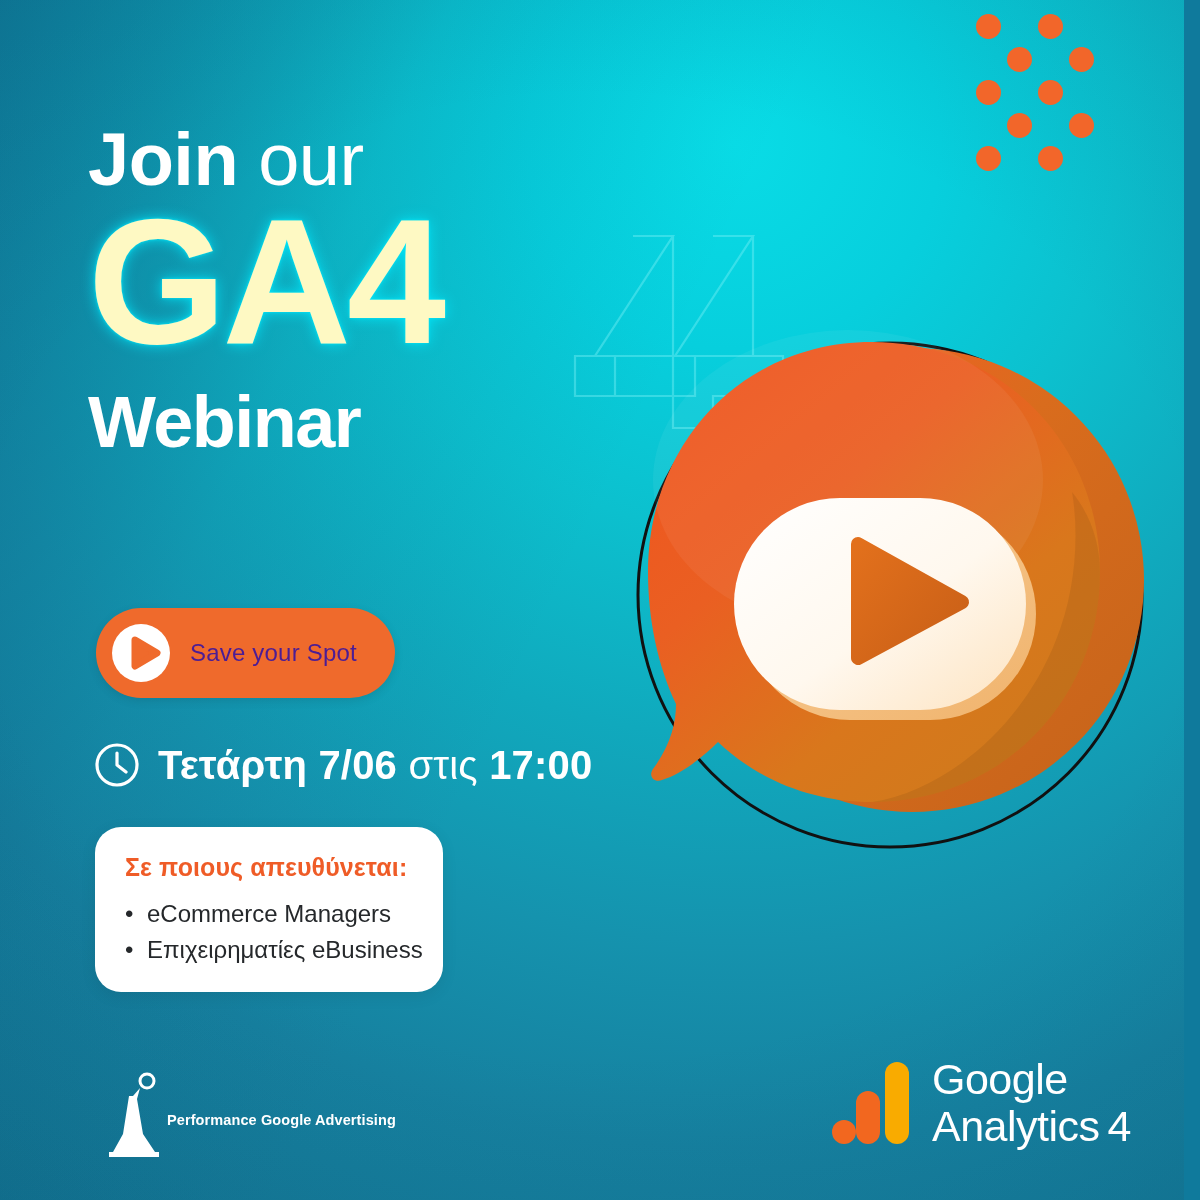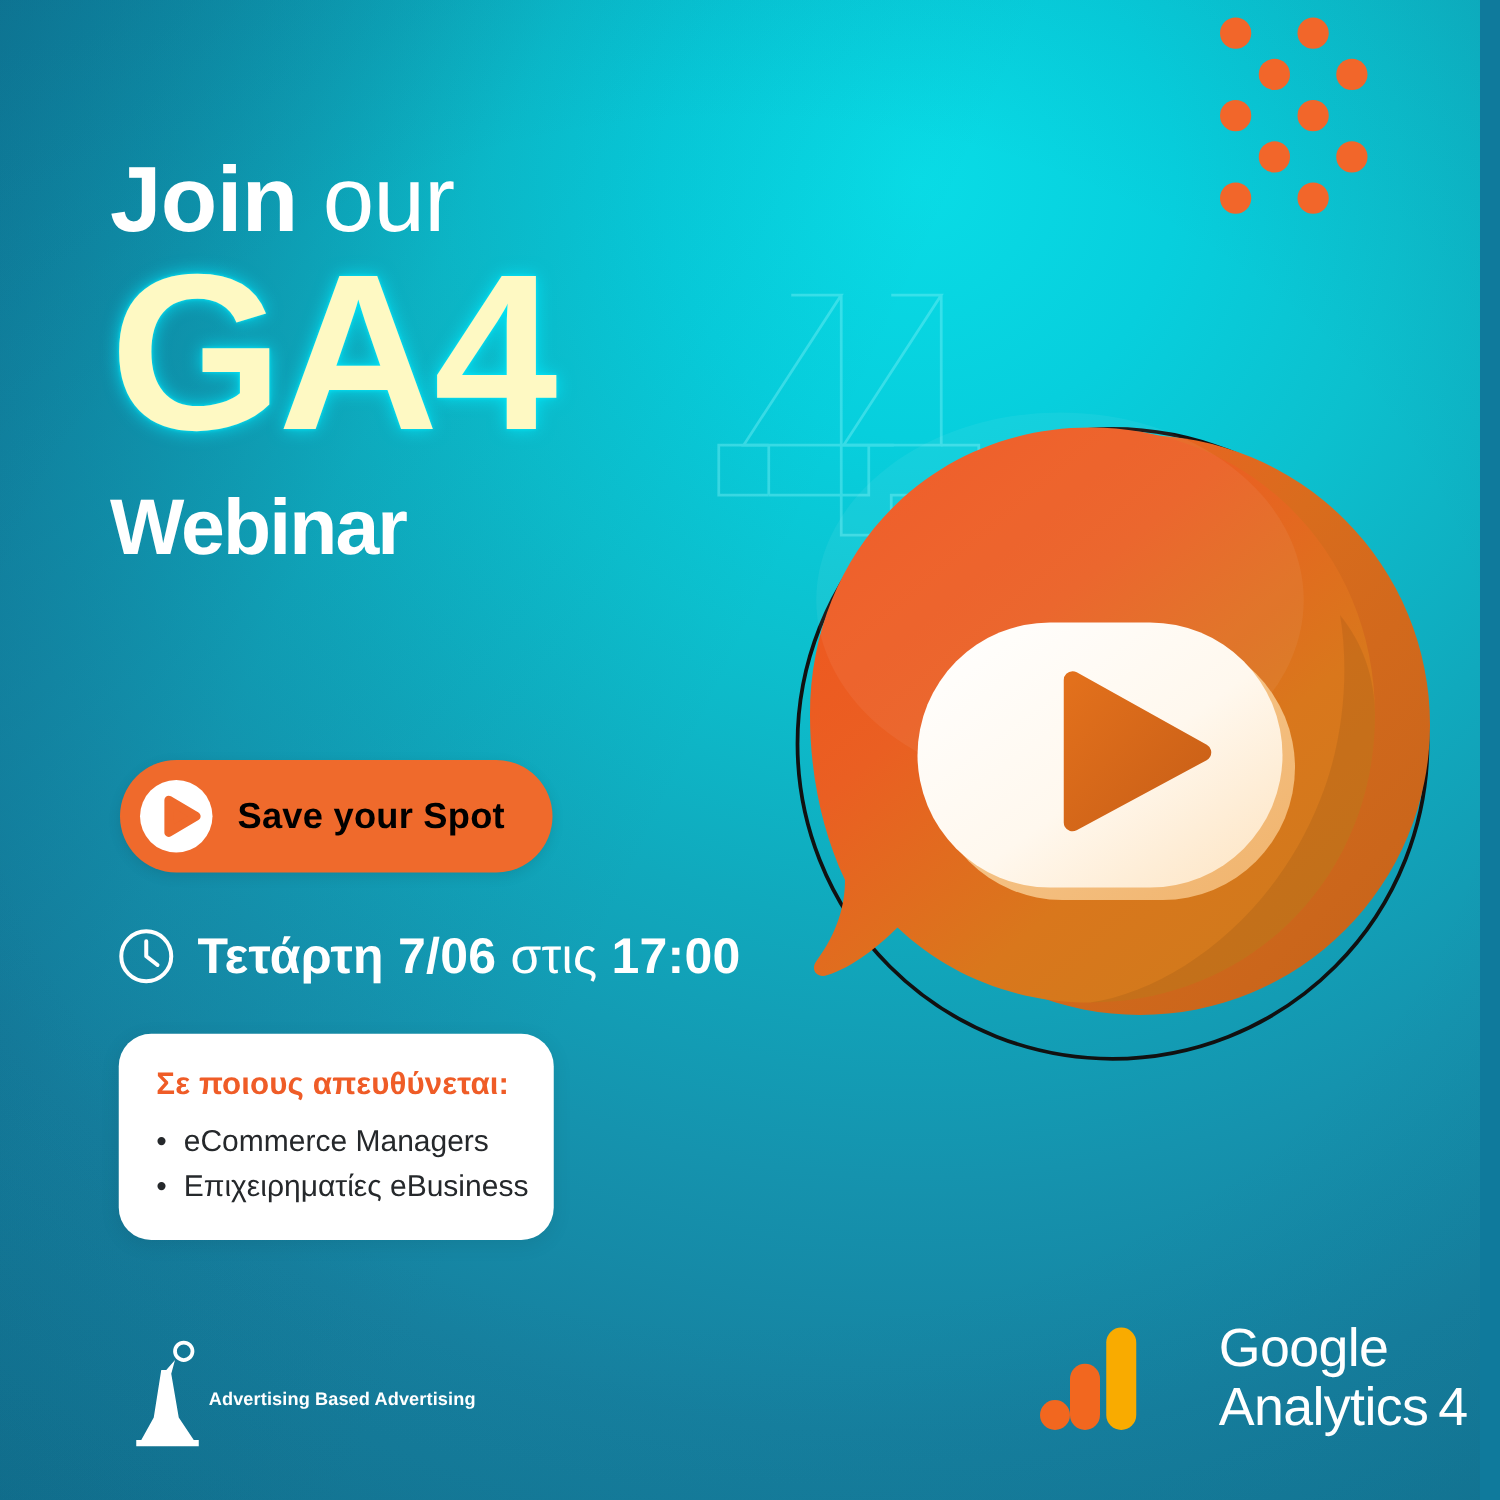--- a/index.html
+++ b/index.html
@@ -80,21 +80,21 @@
     font-weight: 800;
     color: #fef9c3;
     letter-spacing: -4px;
     margin-top: -6px;
     text-shadow:
       0 0 14px rgba(0, 235, 255, 0.85),
       0 0 3px rgba(0, 235, 255, 0.9);
     white-space: nowrap;
   }
   .line-webinar {
-    font-size: 63px;
+    font-size: 72px;
     line-height: 104px;
     font-weight: 700;
     color: #ffffff;
     letter-spacing: -1.5px;
     margin-top: 2px;
     white-space: nowrap;
   }
   
   .cta {
     position: absolute;
@@ -111,23 +111,23 @@
     cursor: pointer;
     z-index: 6;
     box-shadow: 0 3px 10px rgba(0,0,0,0.10);
   }
   .cta-play {
     width: 62px;
     height: 62px;
     flex: 0 0 62px;
   }
   .cta-label {
-    font-size: 29px;
-    font-weight: 700;
-    color: #000000;
+    font-size: 24px;
+    font-weight: 400;
+    color: #4c1d95;
     letter-spacing: 0.2px;
     white-space: nowrap;
   }
   
   .date-row {
     position: absolute;
     left: 94px;
     top: 742px;
     display: flex;
     align-items: center;
@@ -217,21 +217,21 @@
   .ga-logo {
     position: absolute;
     left: 832px;
     top: 1058px;
     display: flex;
     align-items: center;
     gap: 22px;
     z-index: 6;
   }
   .ga-mark { width: 78px; height: 84px; flex: 0 0 78px; }
-  .ga-words { display: flex; flex-direction: column; line-height: 1; margin-left: 43px; }
+  .ga-words { display: flex; flex-direction: column; line-height: 1; }
   .ga-line1 {
     font-size: 43px;
     font-weight: 400;
     color: #ffffff;
     letter-spacing: -0.5px;
   }
   .ga-line2 {
     font-size: 43px;
     font-weight: 400;
     color: #ffffff;
@@ -363,21 +363,21 @@
     </ul>
   </div>
 
   <div class="wizard-logo">
     <svg class="wizard-mark" viewBox="0 0 58 92">
       <circle cx="44" cy="9" r="7" fill="none" stroke="#ffffff" stroke-width="3"></circle>
       <path d="M37 16 L30 24 L26 24 L20 62 L10 80 L52 80 L40 62 L34 27 Z" fill="#ffffff"></path>
       <rect x="6" y="80" width="50" height="5" fill="#ffffff"></rect>
     </svg>
     <div class="wizard-words">
-      <span class="wizard-tag">Advertising Based Advertising</span>
+      <span class="wizard-tag">Performance Google Advertising</span>
     </div>
   </div>
 
   <div class="ga-logo">
     <svg class="ga-mark" viewBox="0 0 78 84">
       <circle cx="12" cy="71" r="12" fill="#f2671f"></circle>
       <rect x="24" y="30" width="24" height="53" rx="12" fill="#f2671f"></rect>
       <rect x="53" y="1" width="24" height="82" rx="12" fill="#f9ab00"></rect>
     </svg>
     <div class="ga-words">

